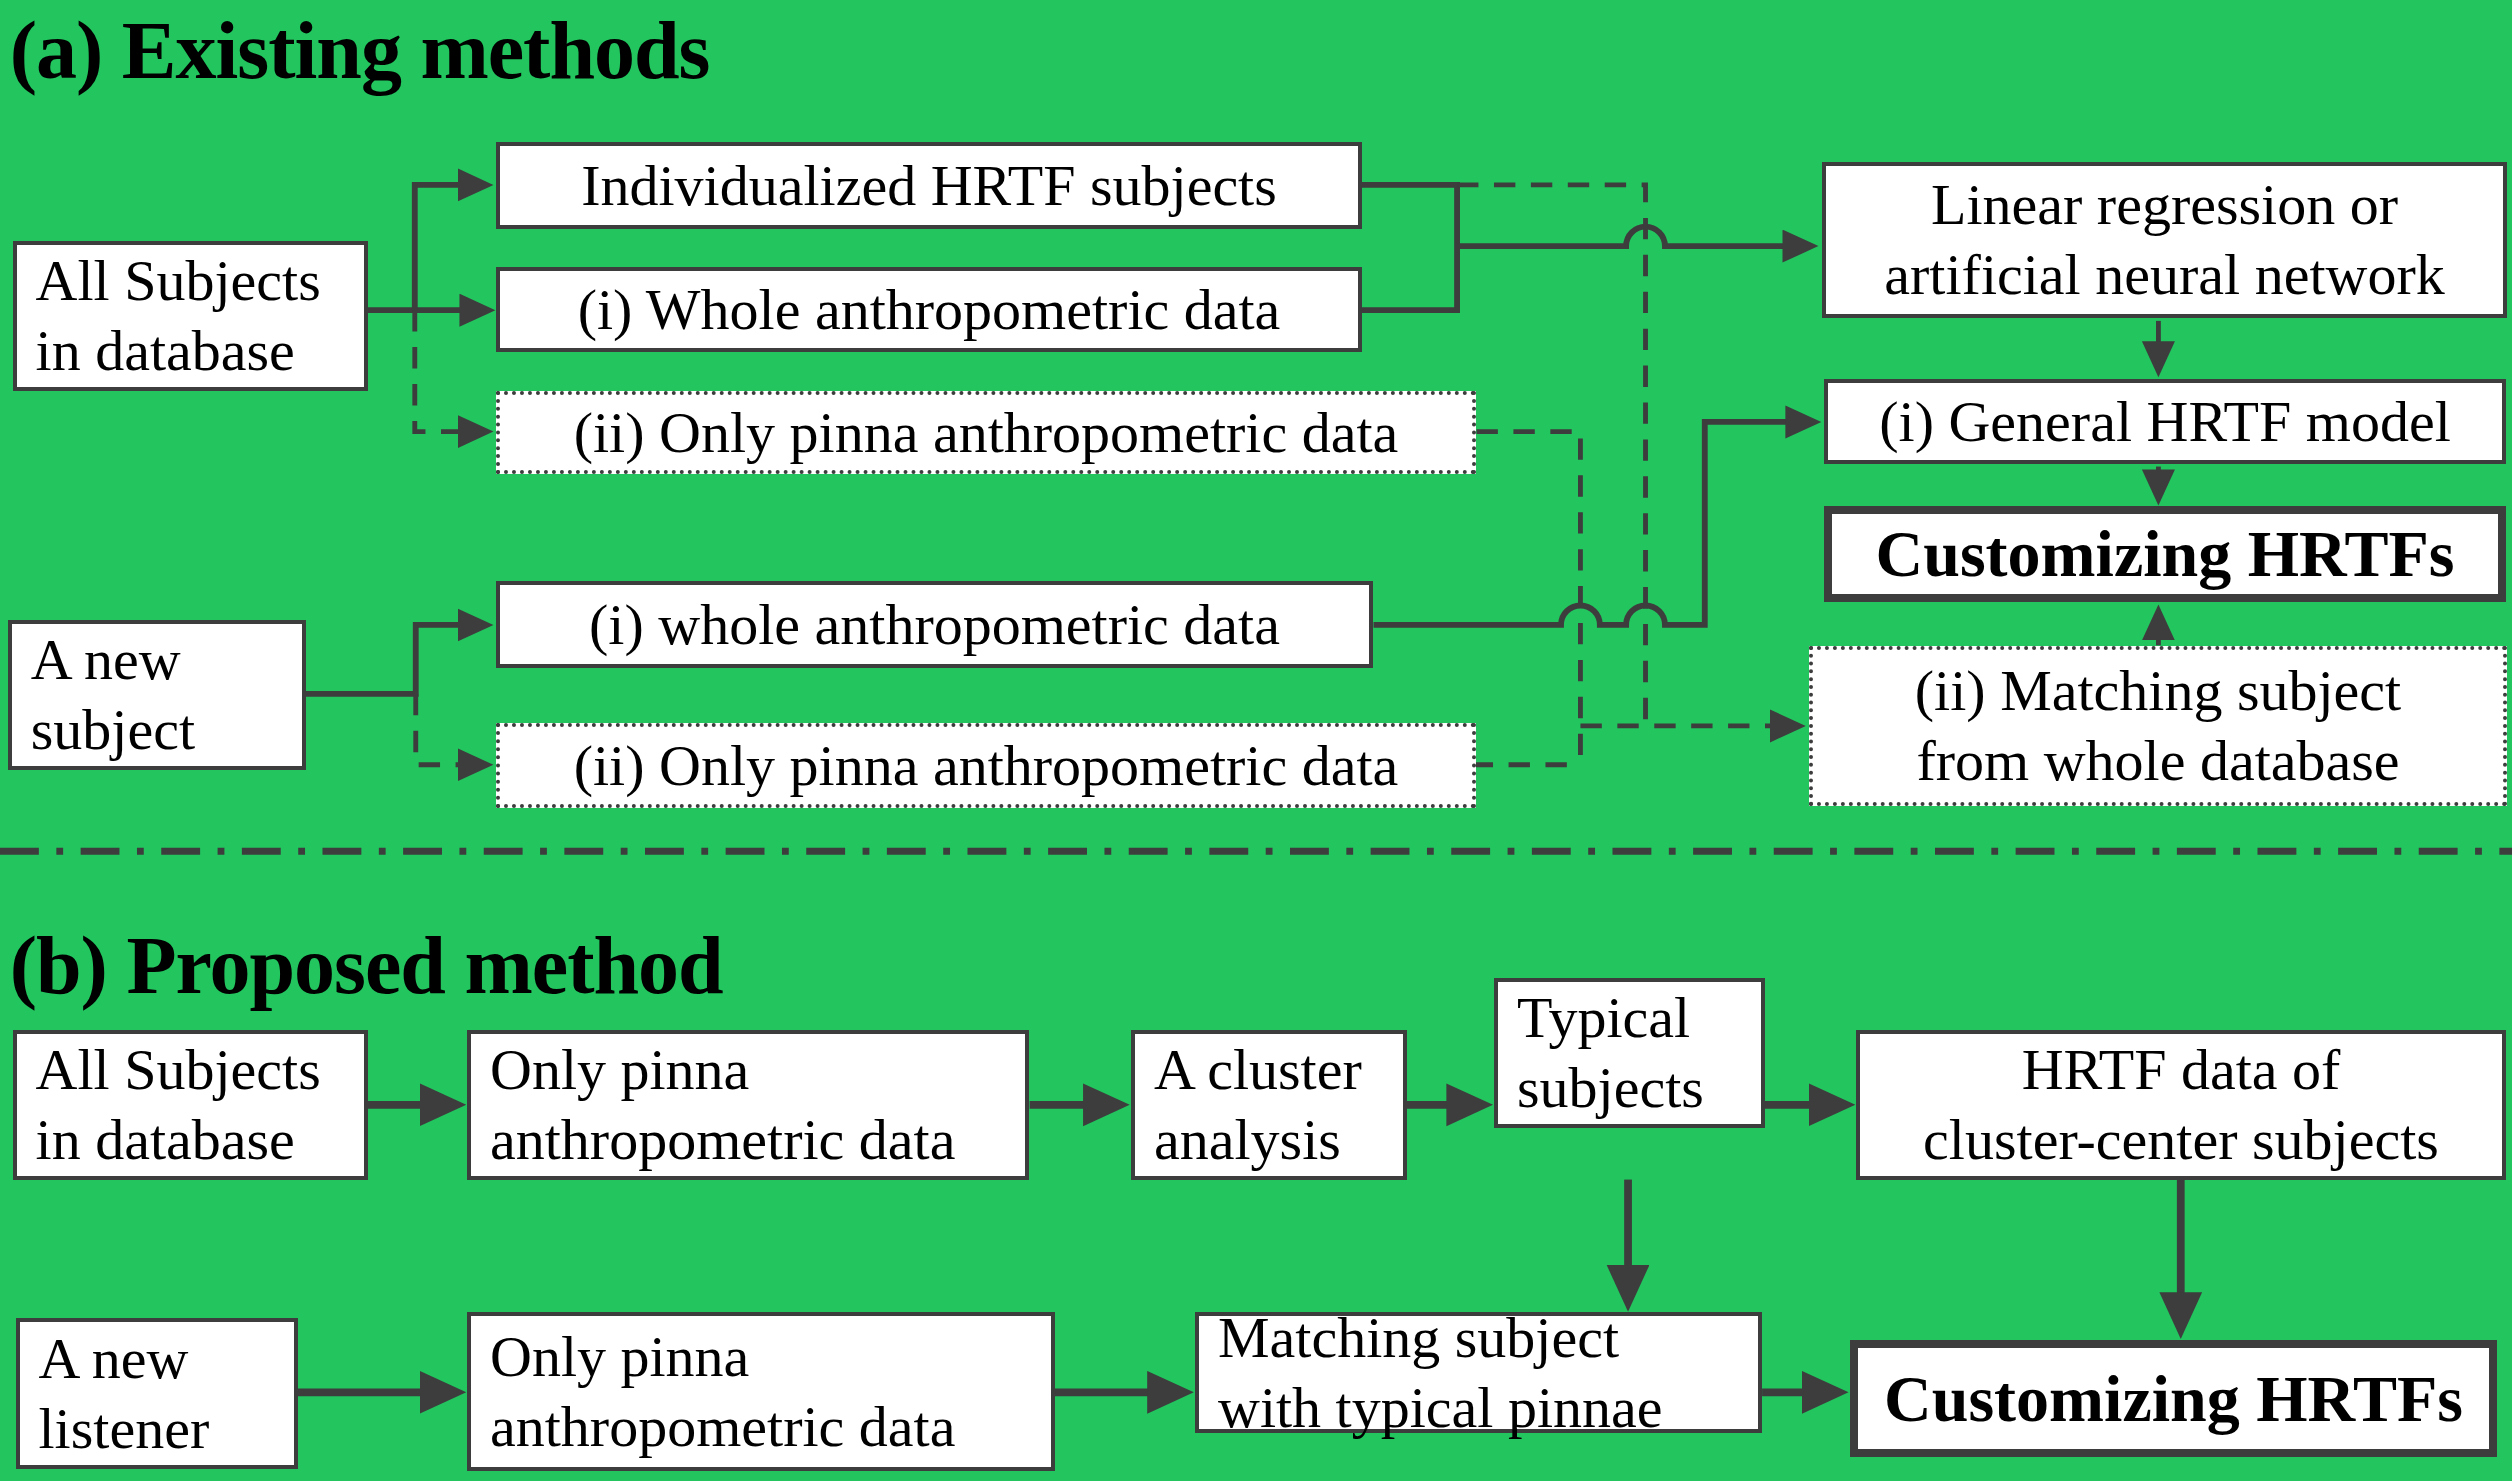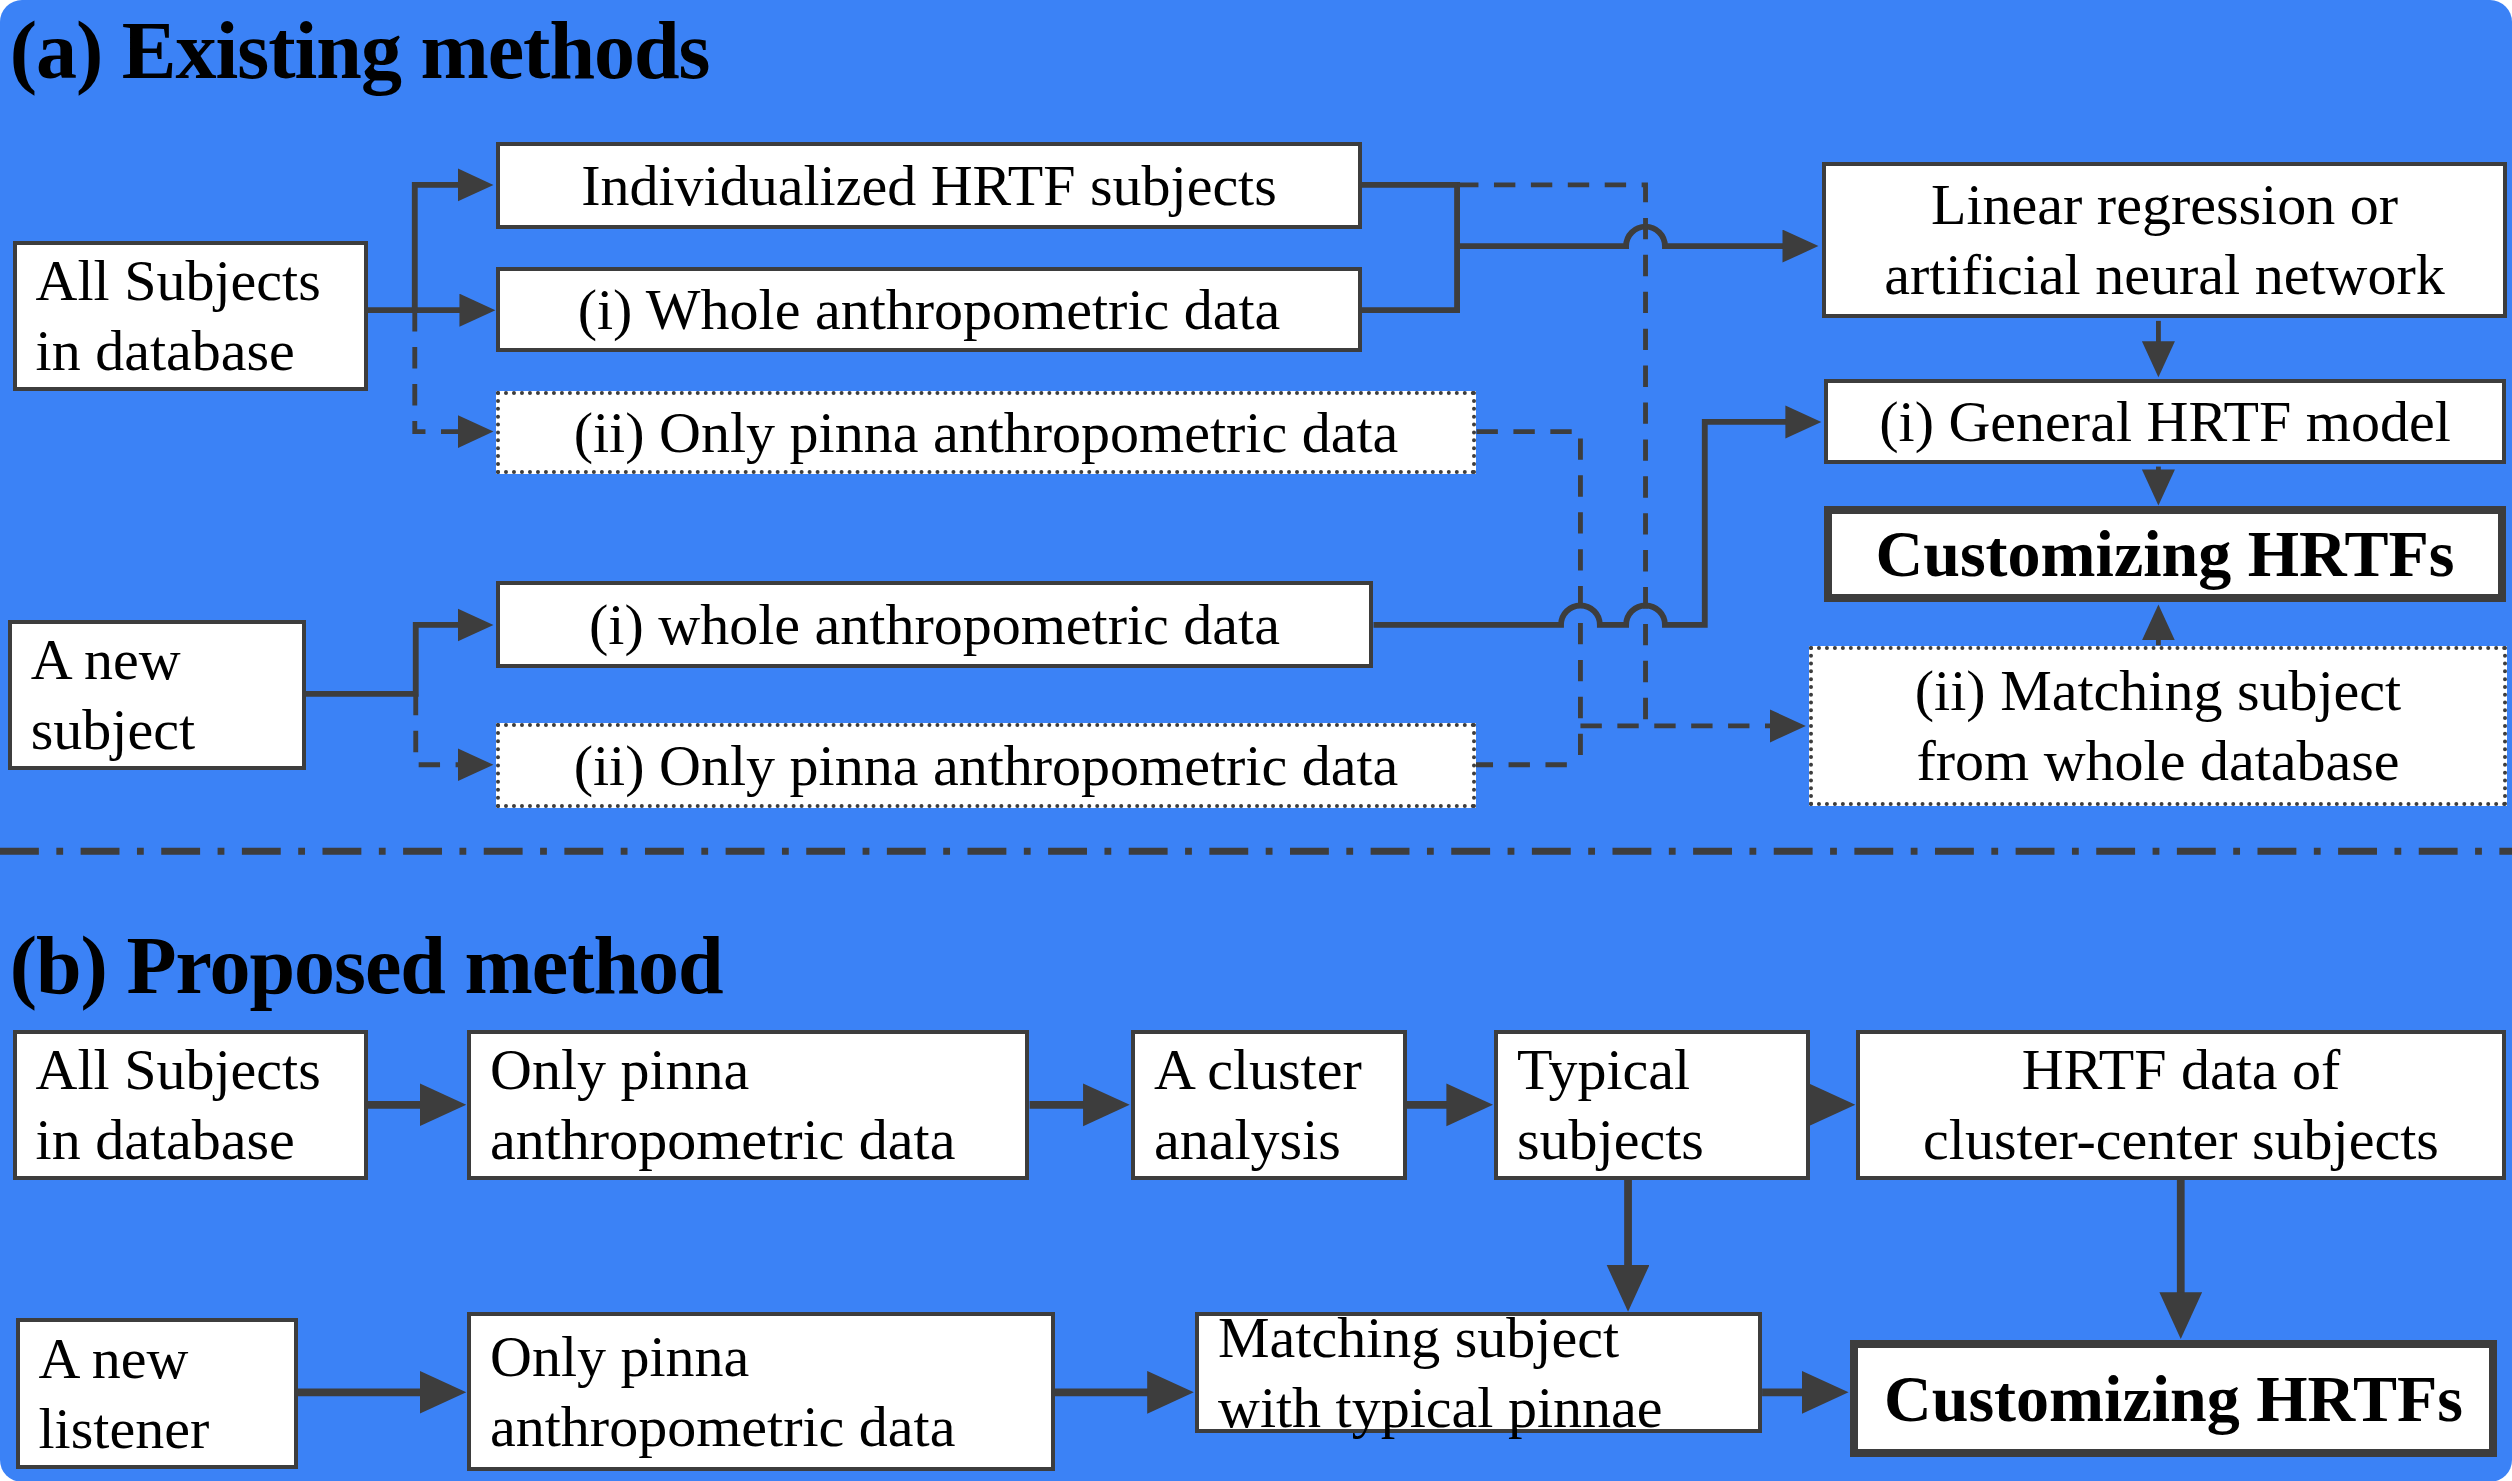--- a/index.html
+++ b/index.html
@@ -1,17 +1,17 @@
 <!DOCTYPE html>
 <html><head>
 <meta charset="utf-8">
 <style>
   html,body{margin:0;padding:0;background:#ffffff;}
-  .stage{position:relative;width:2512px;height:1482px;background:#3b82f6;overflow:hidden;
-         font-family:"Liberation Serif","DejaVu Serif",serif;color:#000;border-radius:22px;}
+  .stage{position:relative;width:2512px;height:1482px;background:#22c55e;overflow:hidden;
+         font-family:"Liberation Serif","DejaVu Serif",serif;color:#000;}
   .stage svg{position:absolute;left:0;top:0;}
   .title{position:absolute;font-size:82px;font-weight:700;white-space:nowrap;letter-spacing:-1px;}
   .box{position:absolute;box-sizing:border-box;border:4.9px solid #3d3d3d;background:#ffffff;
        display:flex;flex-direction:column;justify-content:center;font-size:58px;line-height:1.2;
        white-space:nowrap;}
   .center{align-items:center;text-align:center;}
   .left{align-items:flex-start;text-align:left;padding-left:19px;}
   .dotted{border-style:dotted;}
   .thick{border-width:8.7px;font-weight:700;font-size:66px;}
   .s5{stroke:#3d3d3d;stroke-width:5;fill:none;}
@@ -129,21 +129,21 @@
   <div class="box left" style="left:467px;top:1030px;width:562px;height:150px;">
     <span>Only pinna</span>
     <span>anthropometric data</span>
   </div>
 
   <div class="box left" style="left:1131px;top:1030px;width:276px;height:150px;">
     <span>A cluster</span>
     <span>analysis</span>
   </div>
 
-  <div class="box left" style="left:1494px;top:1030px;width:316px;height:150px;text-align:center;">
+  <div class="box left" style="left:1494px;top:978px;width:271px;height:150px;text-align:center;">
     <span>Typical</span>
     <span>subjects</span>
   </div>
 
   <div class="box center" style="left:1856px;top:1030px;width:650px;height:150px;">
     <span>HRTF data of</span>
     <span>cluster-center subjects</span>
   </div>
 
   <div class="box left" style="left:15.5px;top:1318px;width:282px;height:151px;">

